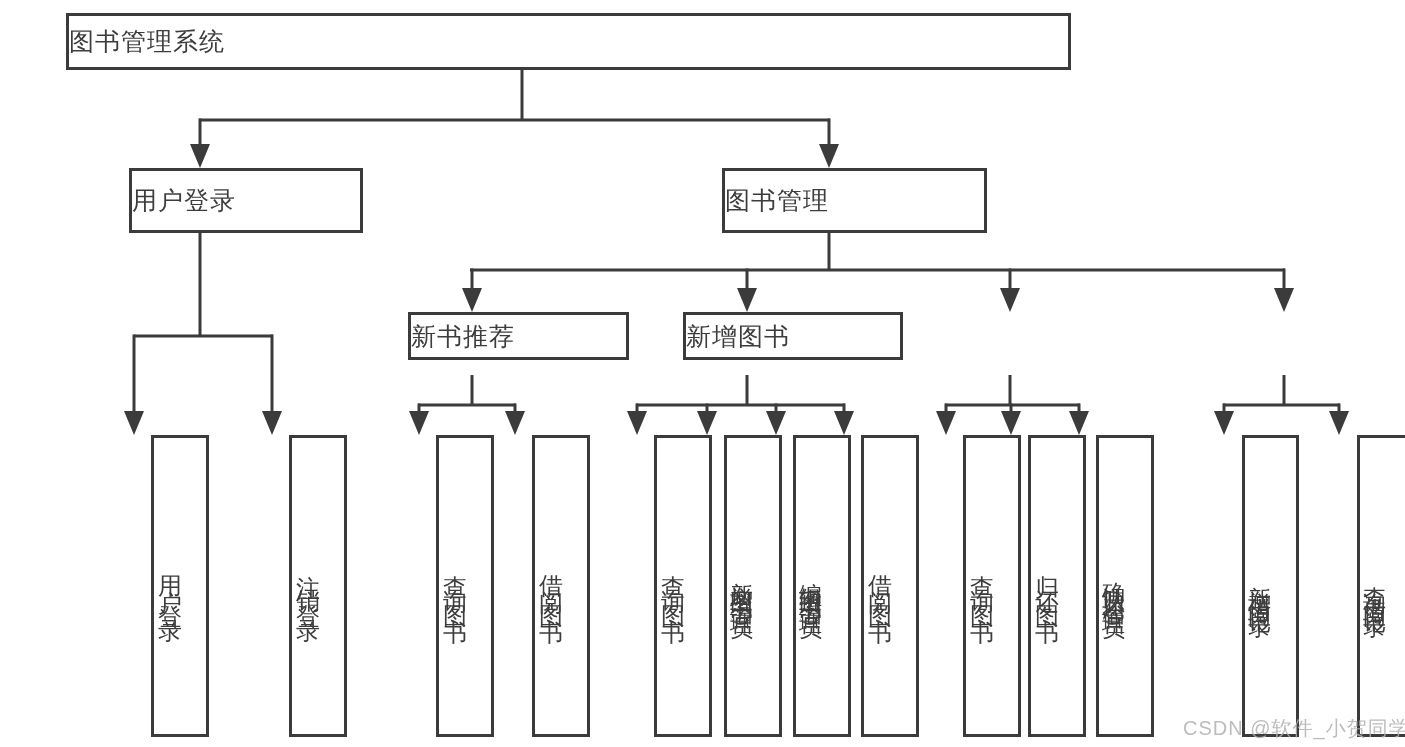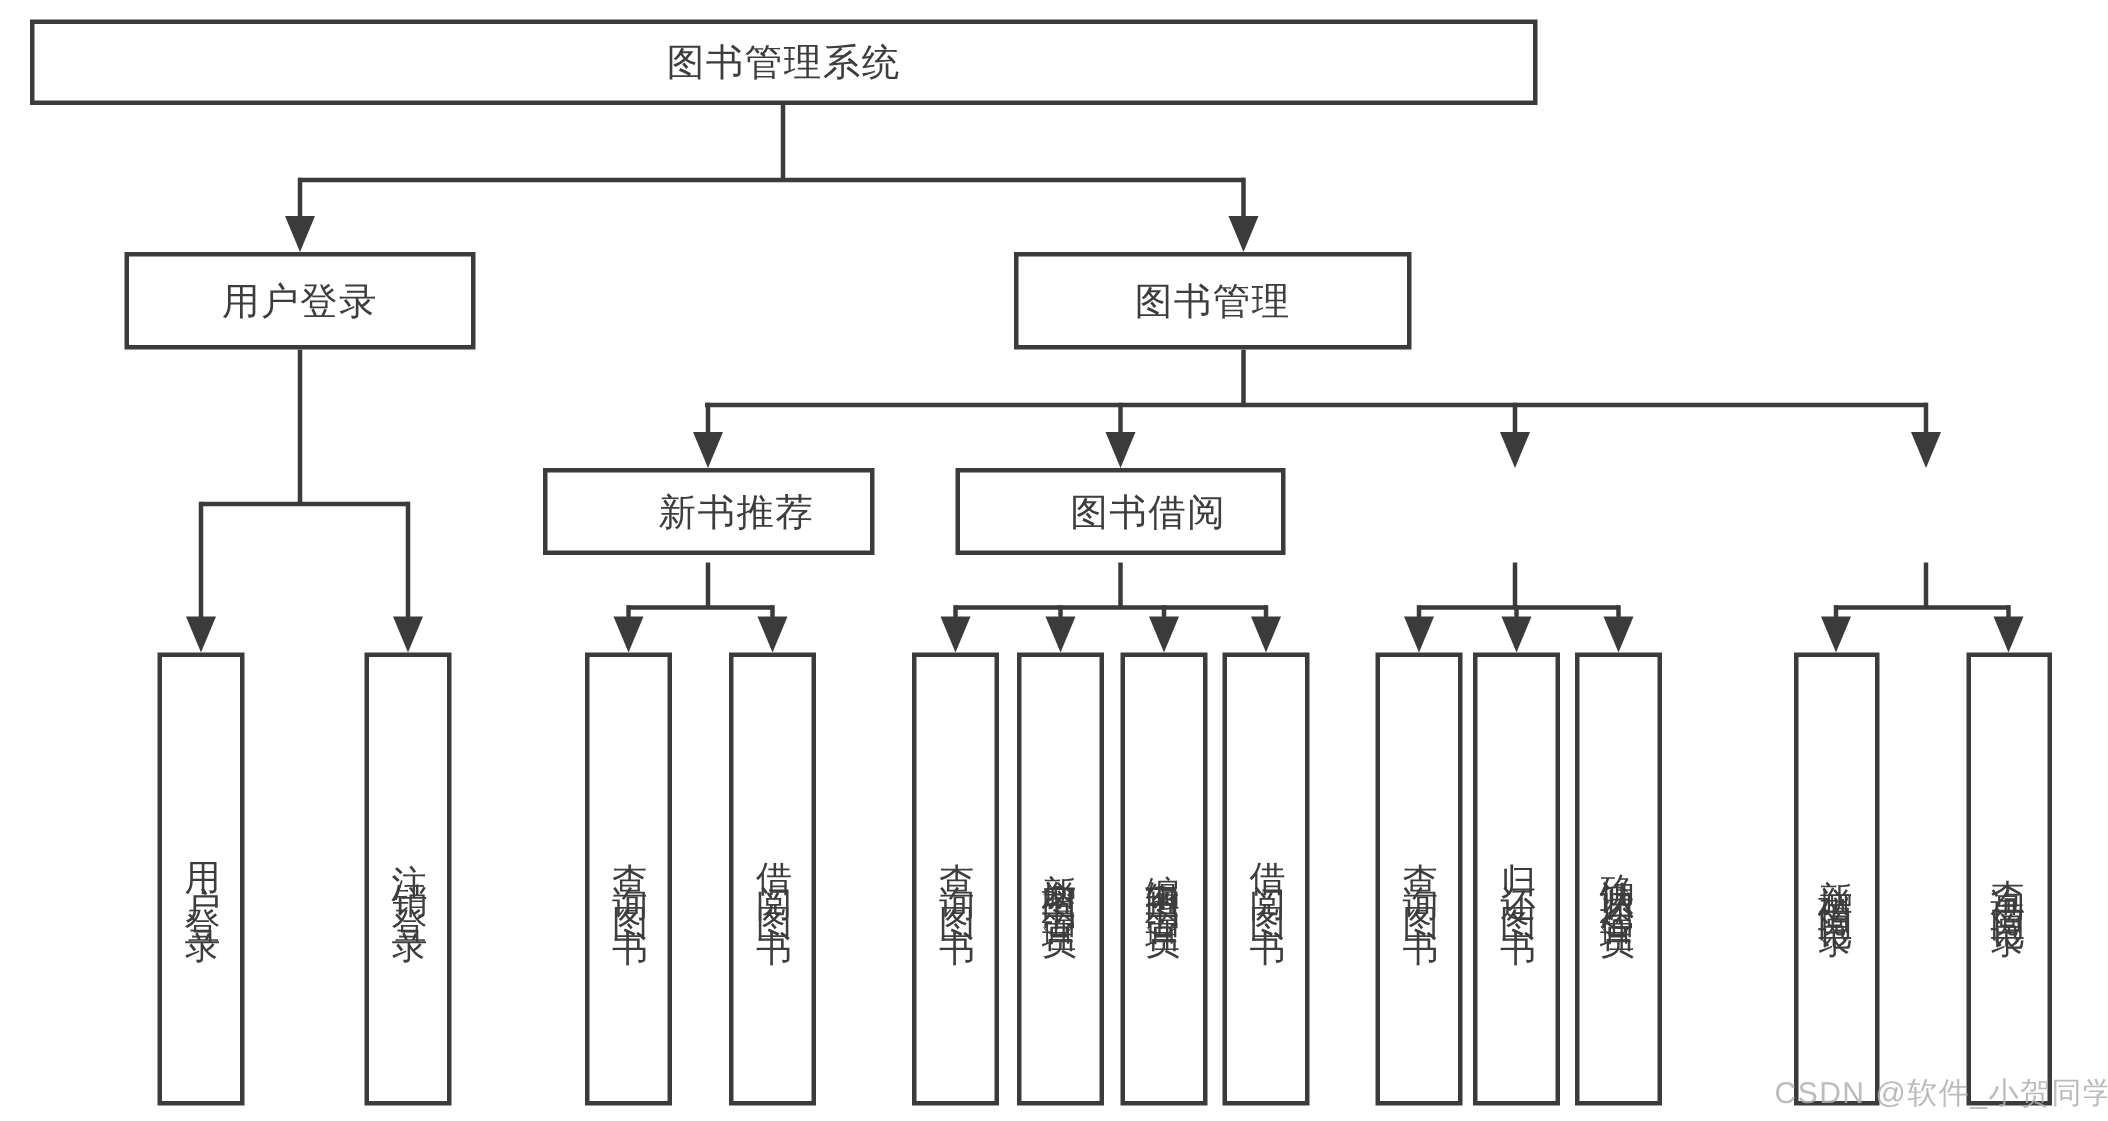--- a/index.html
+++ b/index.html
@@ -21,32 +21,32 @@
     top: 0;
     z-index: 1;
   }
   .box {
     position: absolute;
     box-sizing: border-box;
     background: #ffffff;
     border: 3px solid #3b3b3b;
     display: flex;
     align-items: center;
-    justify-content: center;
     color: #3d3d3d;
     z-index: 2;
+    margin-left: 46px;
   }
   .hlabel {
     font-size: 25px;
     letter-spacing: 1px;
     white-space: nowrap;
   }
   .root-box   { left: 20px;   top: 13px;  width: 1005px; height: 57px; }
   .lvl1-box   { top: 168px; height: 65px; }
-  .lvl2-box   { top: 312px; height: 58px; padding-left: 37px; }
+  .lvl2-box   { top: 312px; height: 48px; }
   .leaf       { top: 435px; height: 302px; width: 58px; }
   .vtext {
     writing-mode: vertical-rl;
     text-orientation: mixed;
     white-space: nowrap;
     color: #3d3d3d;
   }
   .sp4 { font-size: 24px; letter-spacing: 15px; }
   .sp6 { font-size: 23px; letter-spacing: 6px; }
   .sp9 { font-size: 23px; letter-spacing: 5px; }
@@ -129,21 +129,21 @@
     <span class="hlabel">用户登录</span>
   </div>
   <div class="box lvl1-box" style="left:676px; width:265px;">
     <span class="hlabel">图书管理</span>
   </div>
 
   <div class="box lvl2-box" style="left:362px; width:221px;">
     <span class="hlabel">新书推荐</span>
   </div>
   <div class="box lvl2-box" style="left:637px; width:220px;">
-    <span class="hlabel">图书借阅</span>
+    <span class="hlabel">新增图书</span>
   </div>
 
   <div class="box leaf" style="left:105px;">
     <span class="vtext sp4">用户登录</span>
   </div>
   <div class="box leaf" style="left:243px;">
     <span class="vtext sp4">注销登录</span>
   </div>
 
   <div class="box leaf" style="left:390px;">

